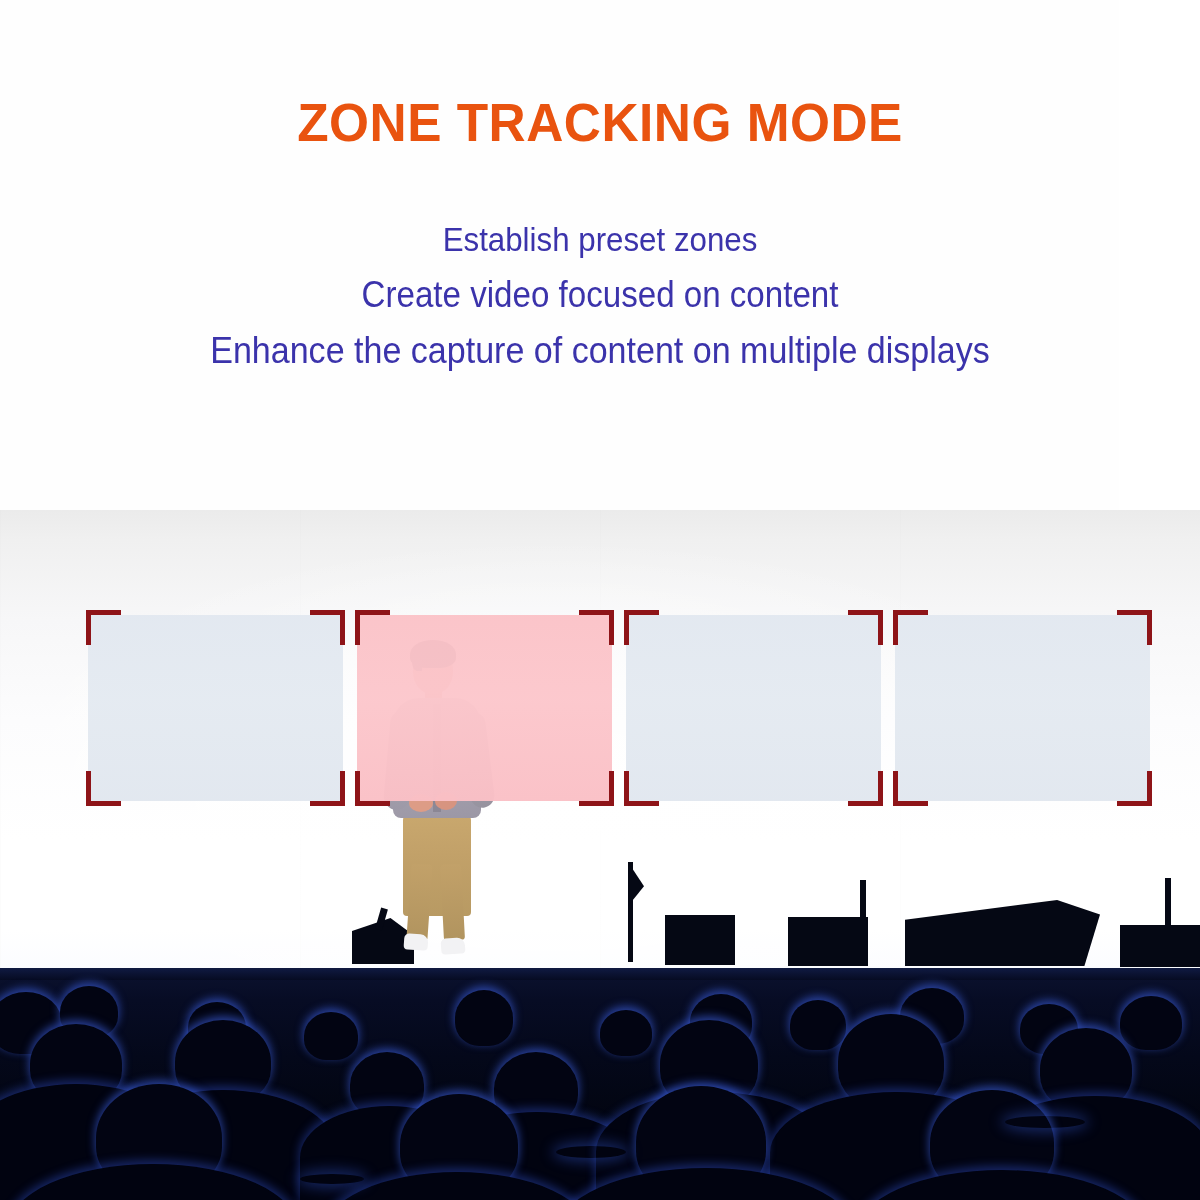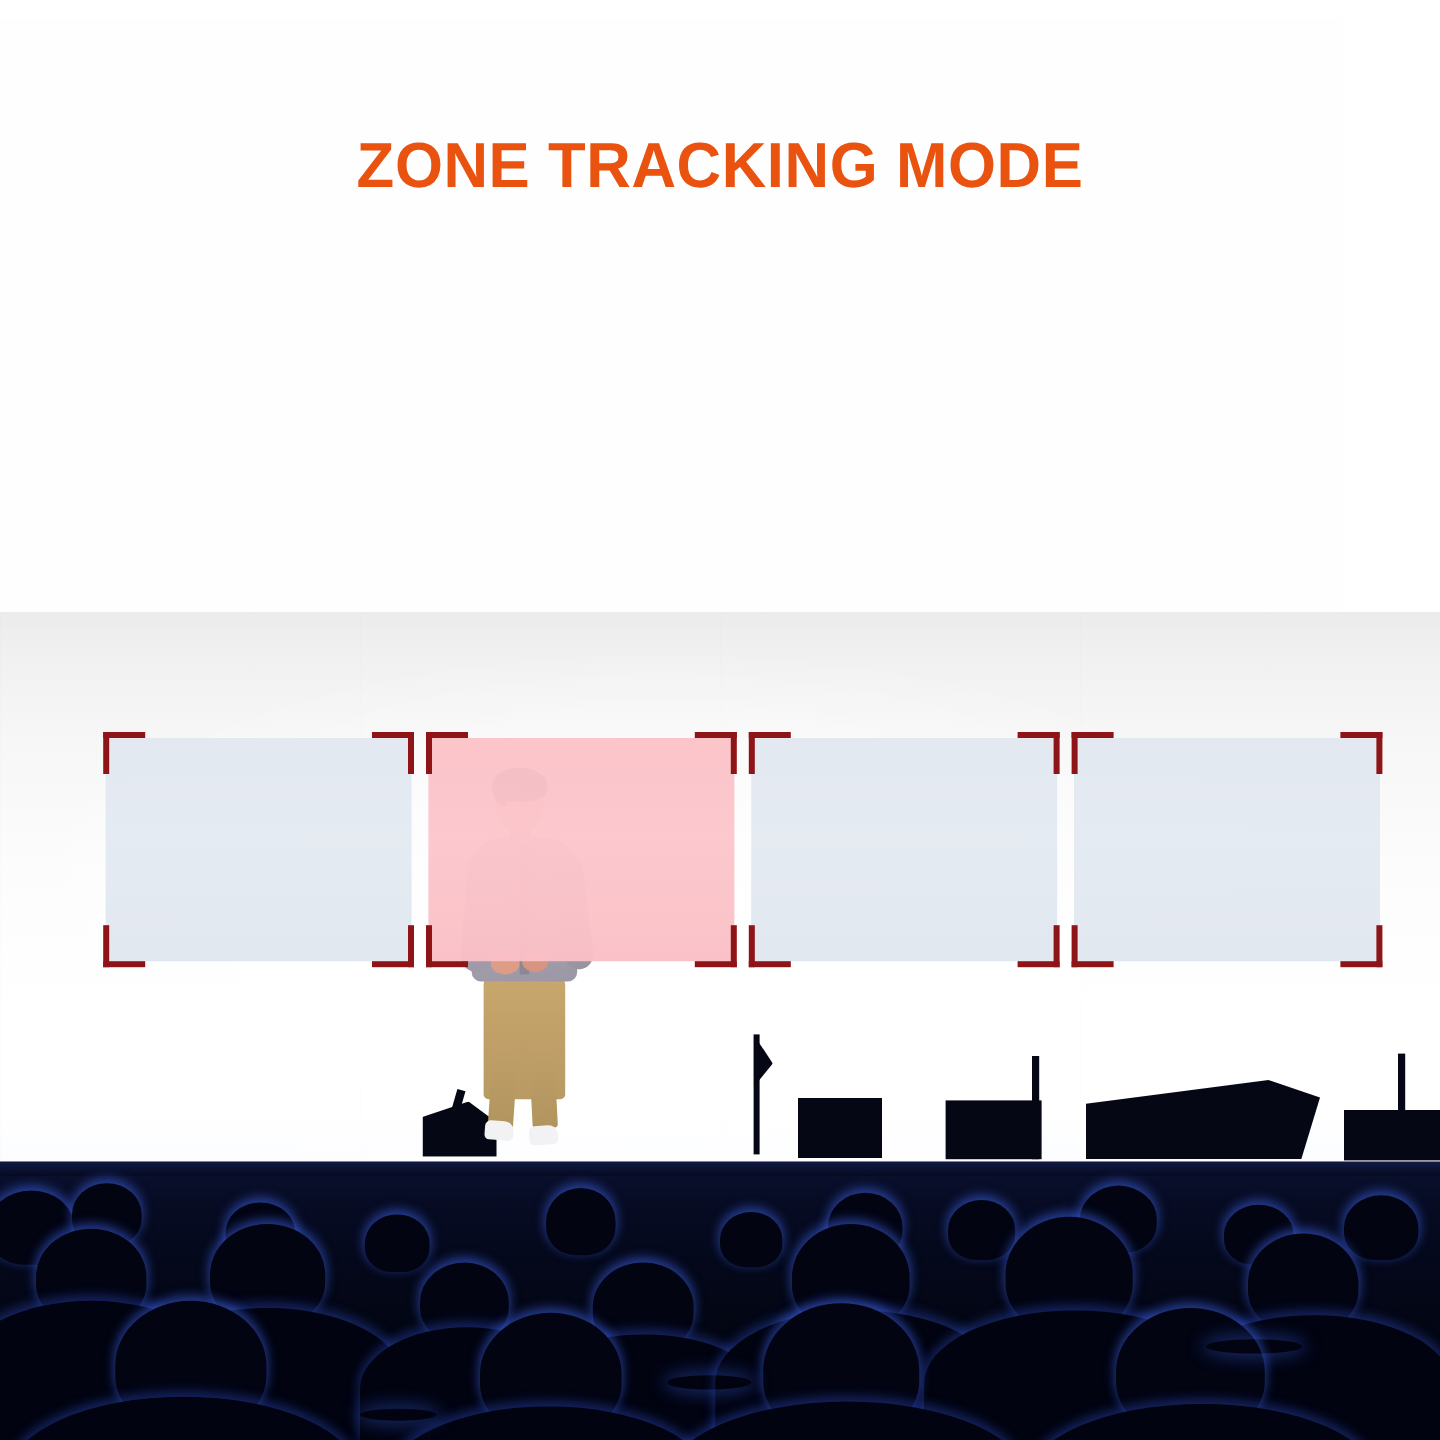--- a/index.html
+++ b/index.html
@@ -19,21 +19,21 @@
     width: 1200px;
     height: 1200px;
     background: #ffffff;
     overflow: hidden;
   }
 
   
   #text-block {
     position: absolute;
     left: 0;
-    top: 16px;
+    top: 0;
     width: 1119px;
     height: 510px;
     background: #fefefe;
   }
 
   #headline {
     position: absolute;
     left: 0;
     top: 92px;
     width: 1200px;
@@ -310,20 +310,25 @@
 </style>
 </head>
 <body>
 
 <div id="page">
 
   <div id="text-block">
 
     <div id="headline">ZONE TRACKING MODE</div>
 
+    <div id="subtitles">
+      <div class="sub-line sub-1">Establish preset zones</div>
+      <div class="sub-line sub-2">Create video focused on content</div>
+      <div class="sub-line sub-3">Enhance the capture of content on multiple displays</div>
+    </div>
   </div>
 
   <div id="photo">
 
     <div id="screen-wall"></div>
     <div id="wall-seams"></div>
     <div id="screen-sheen"></div>
 
     <div id="stage-gear">
 

